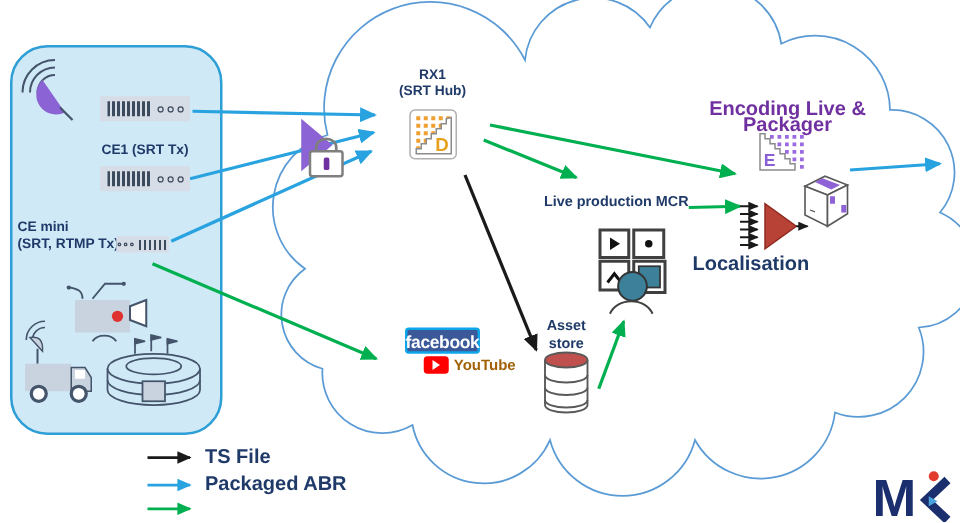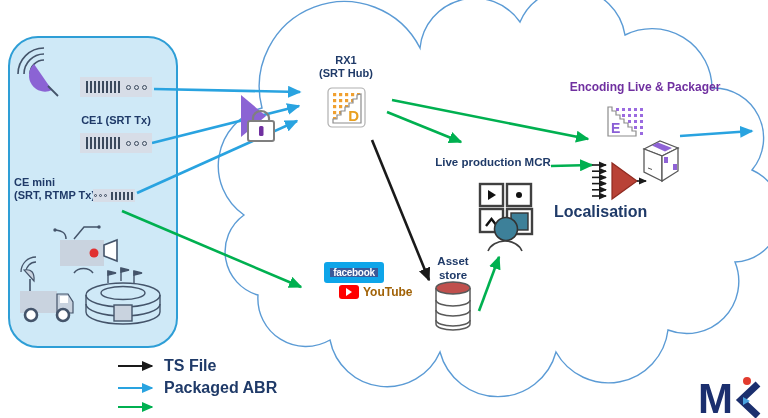--- a/index.html
+++ b/index.html
@@ -17,22 +17,22 @@
   .device{position:absolute;z-index:2;background:#d7dde7;display:flex;align-items:center;
           justify-content:center;gap:6px;}
   .bars{height:12px;width:34px;
         background:repeating-linear-gradient(90deg,#3c4a5d 0 2px,rgba(0,0,0,0) 2px 4px);}
   .bars.sm{height:8px;width:24px;}
   .dots{display:flex;gap:3px;align-items:center;}
   .dot{width:5px;height:5px;border:1.5px solid #3c4a5d;border-radius:50%;}
   .dot.sm{width:3px;height:3px;border-width:1px;}
   
   .fb{position:absolute;left:324px;top:262px;width:60px;height:21px;z-index:2;
-      background:#3b5998;border:6px solid #0ea5e9;border-radius:3px;color:#fff;
-      font-weight:bold;font-size:10px;display:flex;align-items:center;justify-content:center;
+      background:#3b5998;border:2px solid #0ea5e9;border-radius:3px;color:#fff;
+      font-weight:bold;font-size:14px;display:flex;align-items:center;justify-content:center;
       letter-spacing:-0.3px;}
   .yt{position:absolute;left:339px;top:285px;height:14px;z-index:2;display:flex;
       align-items:center;gap:4px;}
   .yt-btn{width:20px;height:14px;background:#ff0000;border-radius:3px;display:flex;
           align-items:center;justify-content:center;}
   .yt-tri{width:0;height:0;border-left:6px solid #fff;border-top:4px solid rgba(0,0,0,0);
           border-bottom:4px solid rgba(0,0,0,0);}
   .yt-txt{color:#a16207;font-weight:bold;font-size:12px;}
   .legend-lbl{font-size:16px;line-height:14px;}
 </style>
@@ -269,21 +269,21 @@
         <span class="dot sm"></span>
     </span>
     <span class="bars sm"></span>
   </div>
 
   <div class="lbl ctr" style="left:296px;top:54px;width:100px;">
     <div>RX1</div>
     <div>(SRT Hub)</div>
   </div>
 
-  <div class="lbl ctr purple" style="left:565px;top:81px;width:160px;font-size:12px;">Encoding Live &amp; Packager</div>
+  <div class="lbl ctr purple" style="left:550px;top:81px;width:160px;font-size:16px;">Encoding Live &amp; Packager</div>
 
   <div class="lbl ctr" style="left:433px;top:156px;width:120px;font-size:11.5px;">Live production MCR</div>
 
   <div class="lbl ctr" style="left:554px;top:205px;width:80px;font-size:16px;">Localisation</div>
 
   <div class="lbl ctr" style="left:423px;top:255px;width:60px;font-size:11.5px;line-height:13.5px;">
     <div>Asset</div>
     <div>store</div>
   </div>
 

